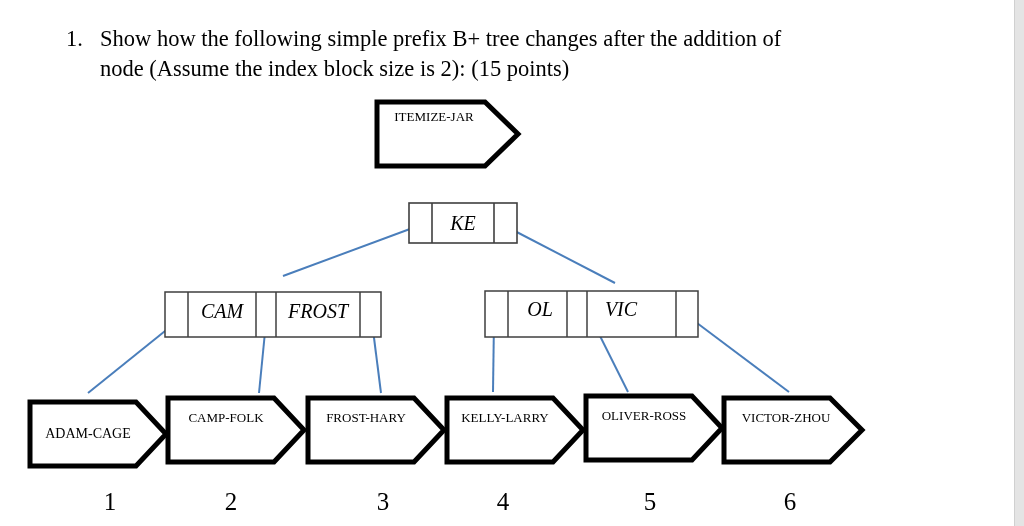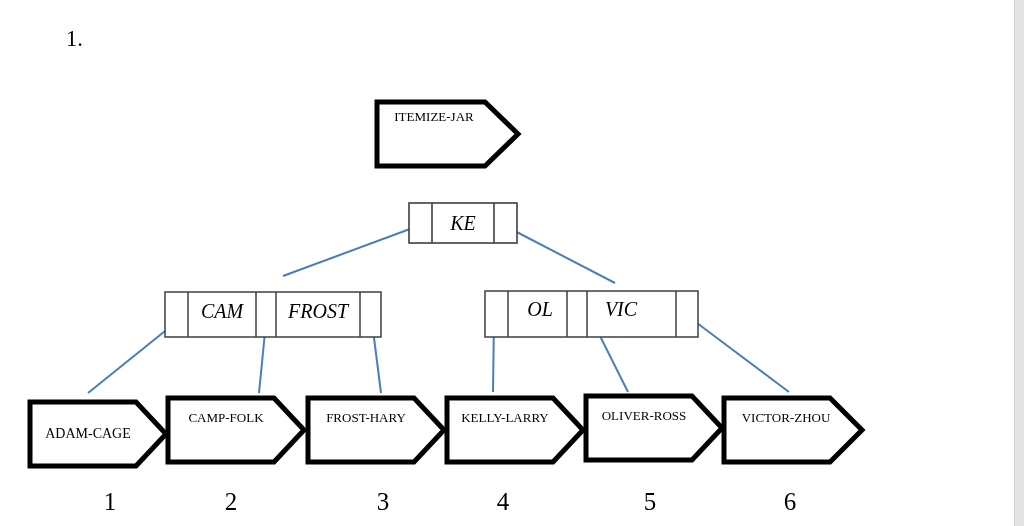--- a/index.html
+++ b/index.html
@@ -92,21 +92,23 @@
   }
 </style>
 </head>
 <body>
 
 <div id="page">
 
   <div id="question">
     <div class="qrow">
       <span class="qnum">1.</span>
+      <span class="qtext">Show how the following simple prefix B+ tree changes after the addition of</span>
     </div>
+    <div class="qline2">node (Assume the index block size is 2):  (15 points)</div>
   </div>
 
   <svg id="diagram" viewBox="0 0 1015 526">
 
     <g>
       <line x1="418" y1="226" x2="283" y2="276" stroke="#4a7ebb" stroke-width="2"></line>
       <line x1="509" y1="228" x2="615" y2="283" stroke="#4a7ebb" stroke-width="2"></line>
       <line x1="175" y1="323" x2="88" y2="393" stroke="#4a7ebb" stroke-width="2"></line>
       <line x1="266" y1="322" x2="259" y2="393" stroke="#4a7ebb" stroke-width="2"></line>
       <line x1="372" y1="322" x2="381" y2="393" stroke="#4a7ebb" stroke-width="2"></line>

